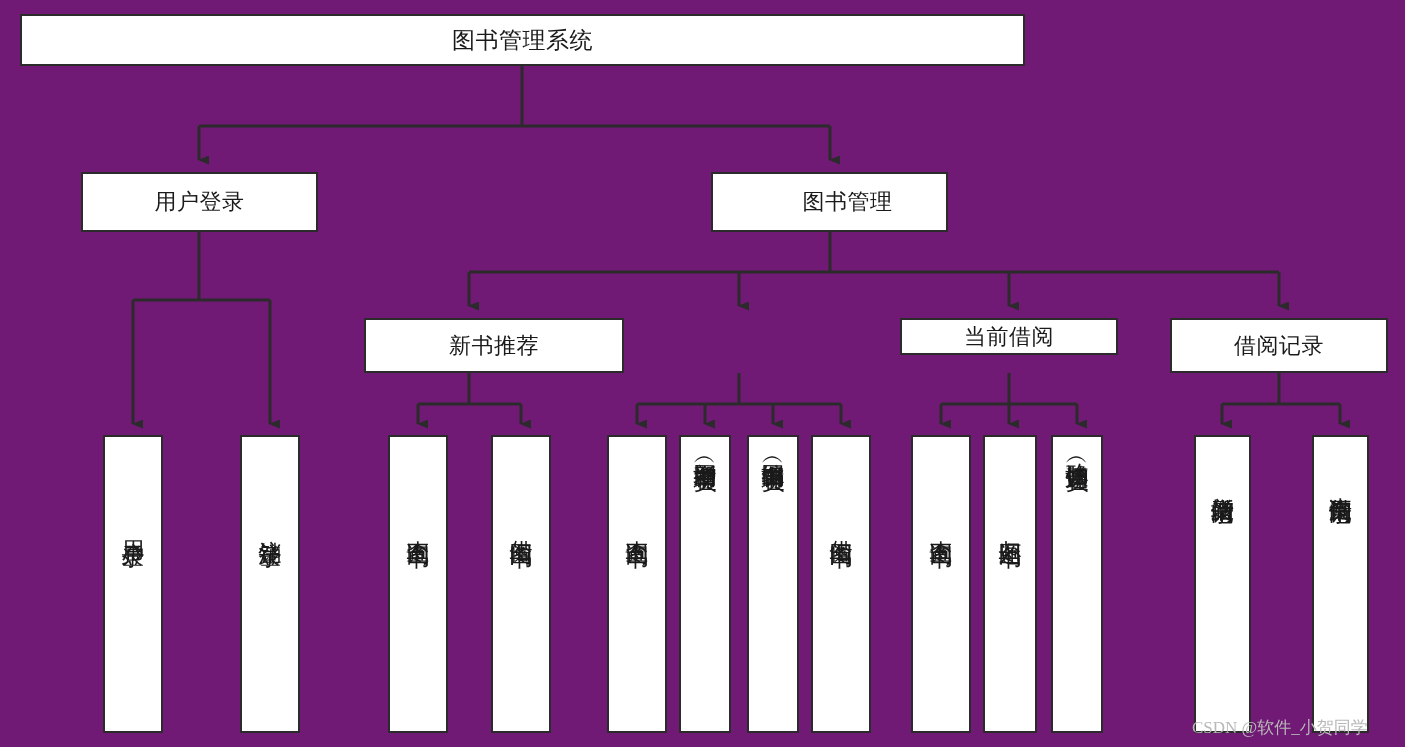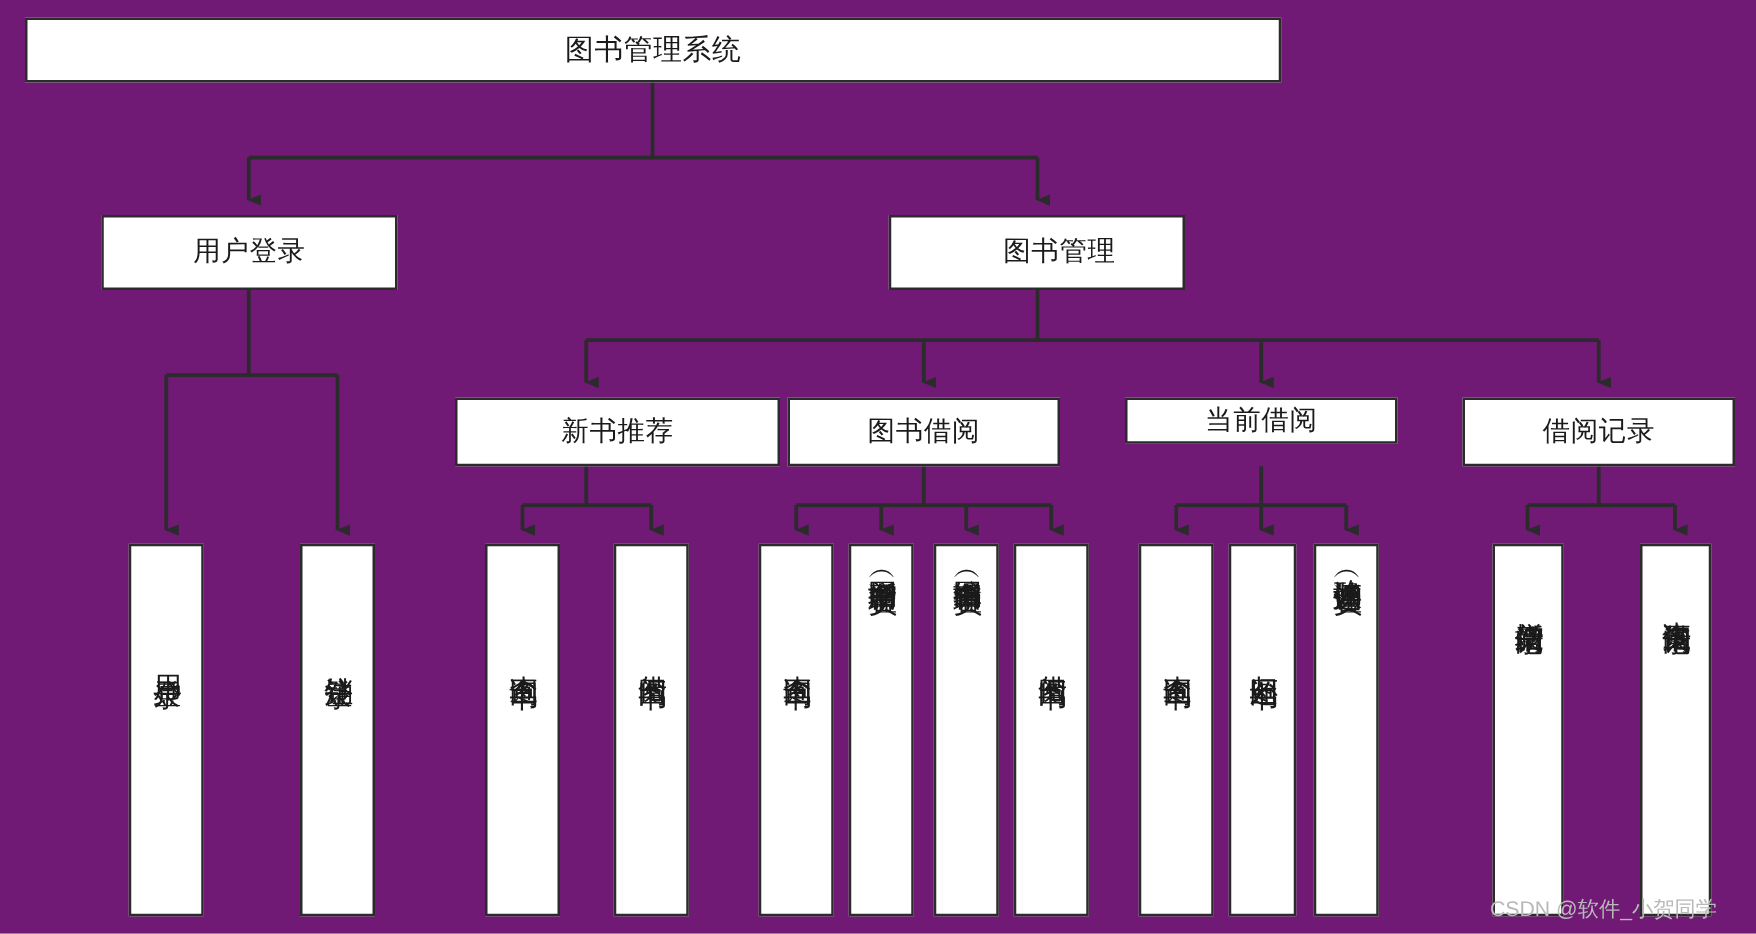--- a/index.html
+++ b/index.html
@@ -66,21 +66,21 @@
   }
   .node.v.tall .node-label {
     letter-spacing: 1px;
   }
   .watermark {
     position: absolute;
     color: #b9b9b9;
     font-size: 17px;
     white-space: nowrap;
     z-index: 3;
-    font-family: Liberation Sans, sans-serif;
+    font-family: Liberation Serif, serif;
   }
 </style>
 </head>
 <body>
 
 <div id="canvas">
 
   <svg id="wires" viewBox="0 0 1405 747" xmlns="http://www.w3.org/2000/svg">
     <defs>
       <marker id="arrow" markerWidth="9" markerHeight="11" refX="4.5" refY="10" orient="auto" markerUnits="userSpaceOnUse">
@@ -141,23 +141,20 @@
   </div>
 
   <div class="node h" style="left:711px; top:172px; width:237px; height:60px;padding-left:36px;">
     <span class="node-label">图书管理</span>
   </div>
 
   <div class="node h" style="left:364px; top:318px; width:260px; height:55px;">
     <span class="node-label">新书推荐</span>
   </div>
 
-  <div class="node h" style="left:630px; top:318px; width:218px; height:55px;">
-    <span class="node-label">图书借阅</span>
-  </div>
 
   <div class="node h" style="left:900px; top:318px; width:218px; height:37px;">
     <span class="node-label">当前借阅</span>
   </div>
 
   <div class="node h" style="left:1170px; top:318px; width:218px; height:55px;">
     <span class="node-label">借阅记录</span>
   </div>
 
   <div class="node v" style="left:103px; top:435px; width:60px; height:298px; padding-top:85px;">

